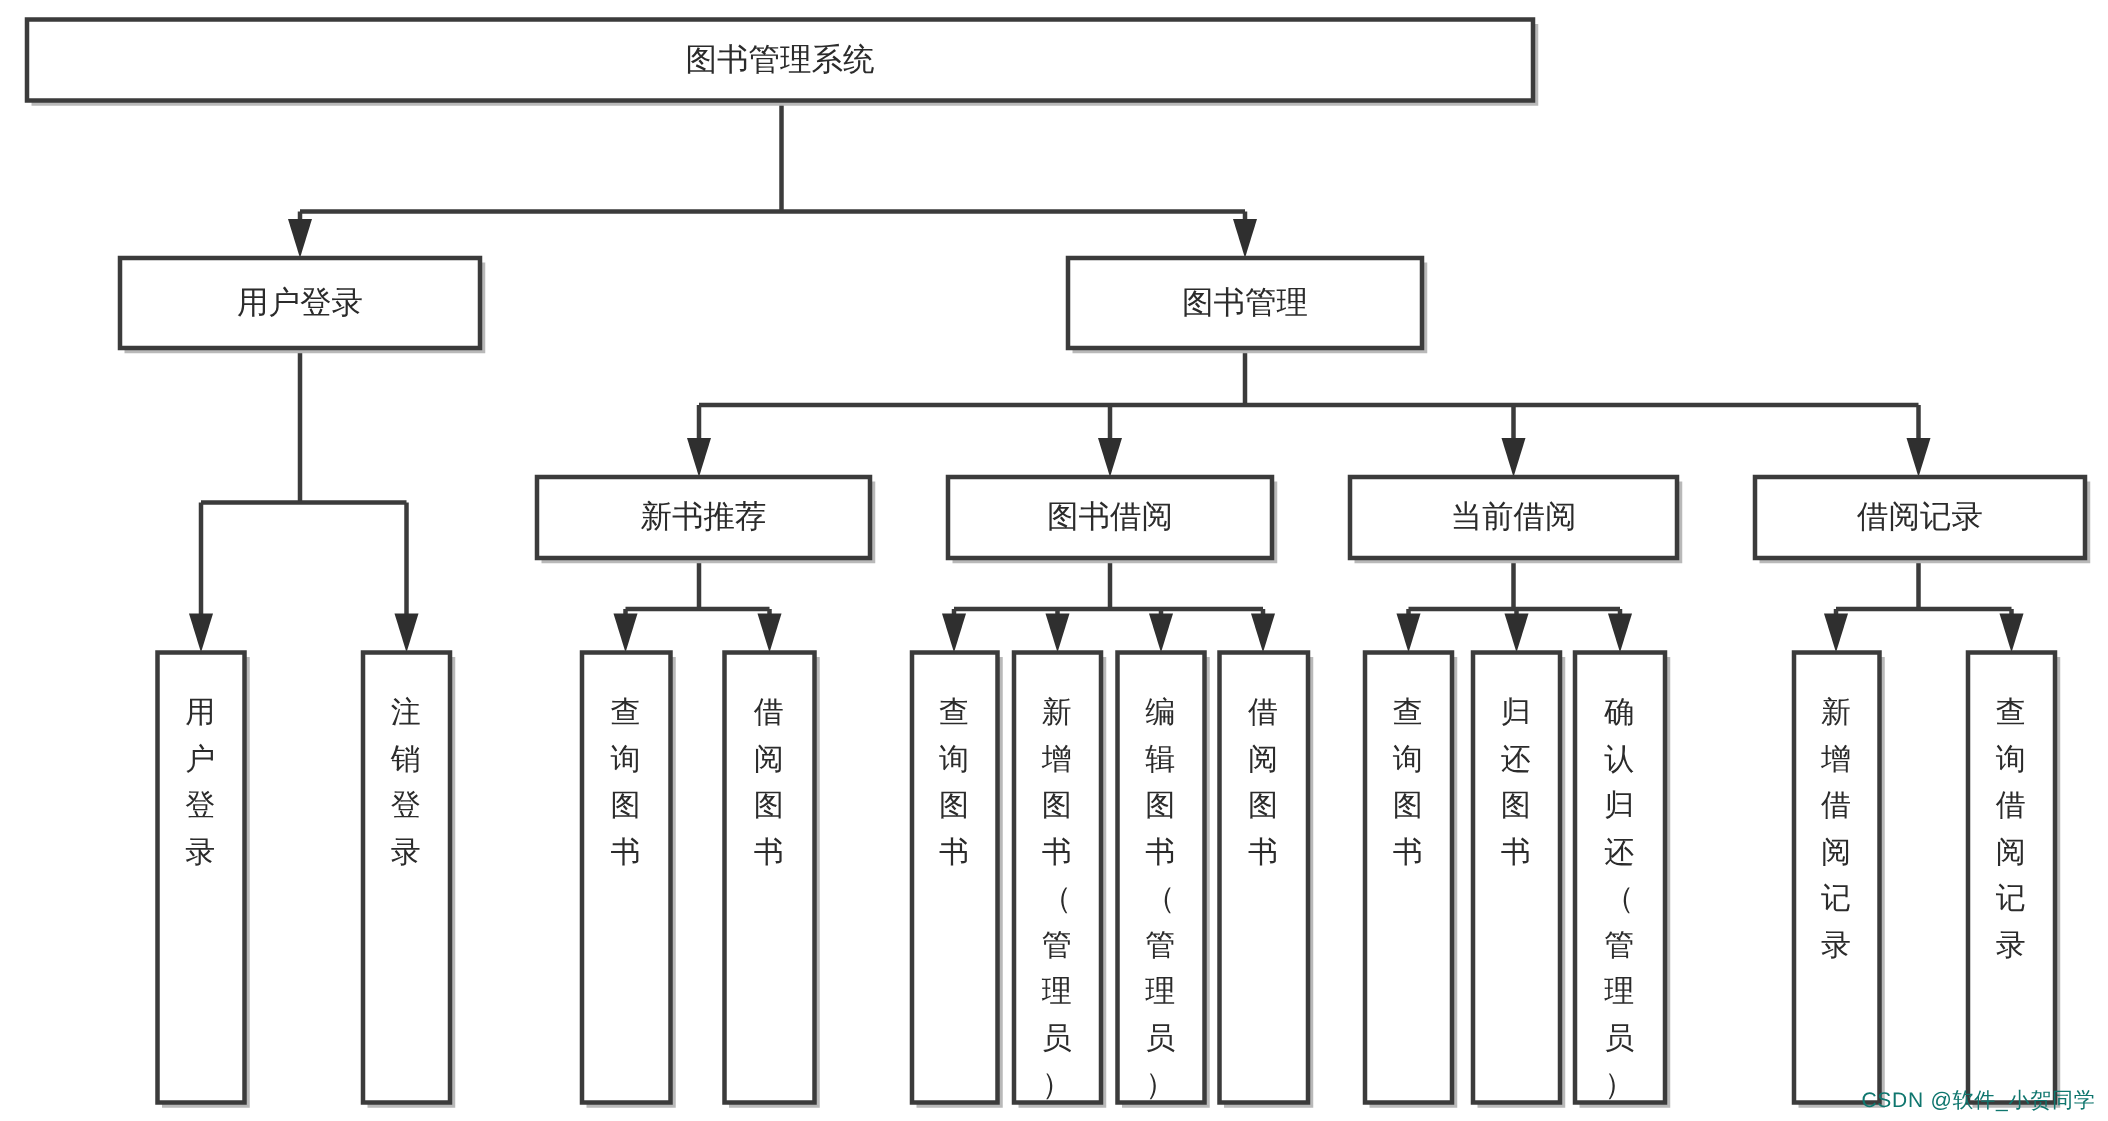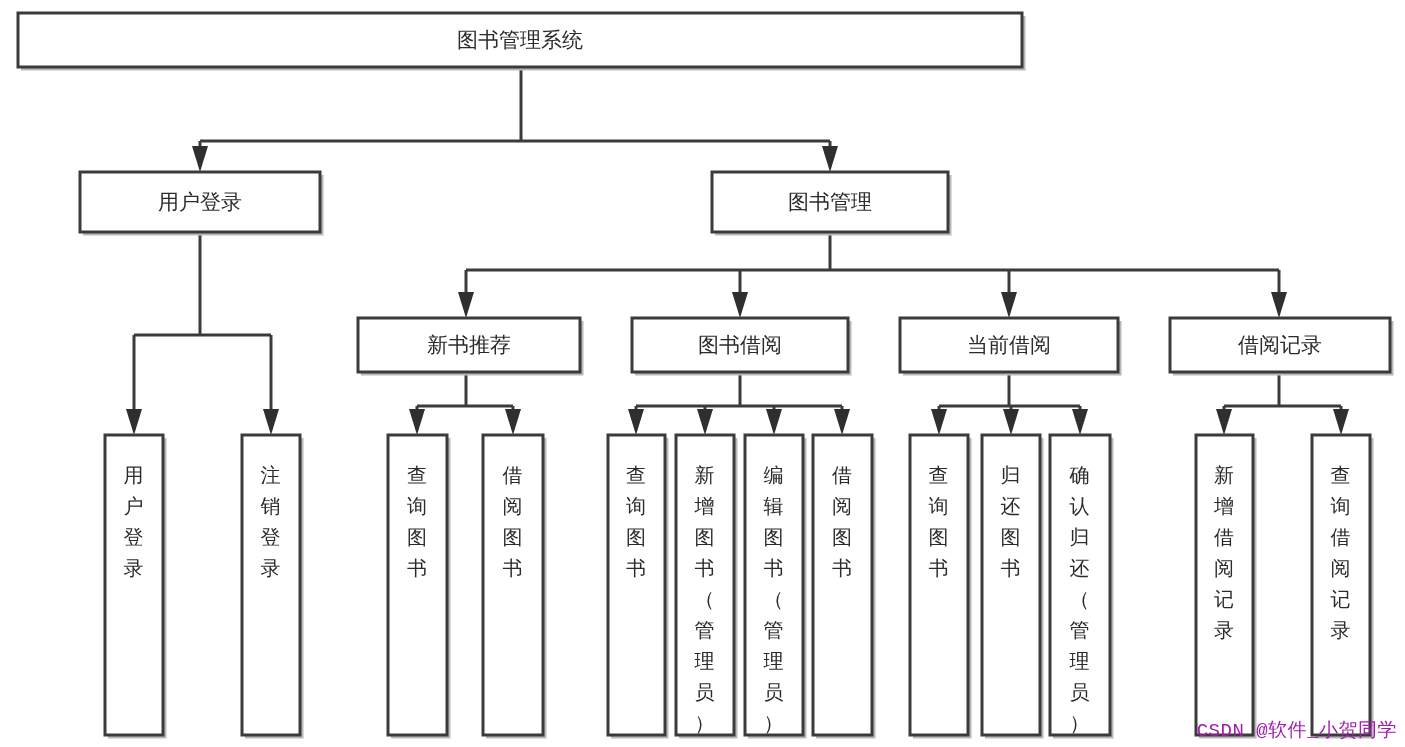--- a/index.html
+++ b/index.html
@@ -39,23 +39,23 @@
     stroke-linecap:butt;
   }
   .arrow-head{
     fill:#2f2f2f;
     stroke:none;
   }
   .watermark{
     position:absolute;
     right:8px;
     bottom:4px;
-    font-family:Liberation Mono, monospace;
-    font-size:19px;
-    color:#a21caf;
+    font-family:Liberation Sans, sans-serif;
+    font-size:14px;
+    color:#0f766e;
     white-space:nowrap;
     letter-spacing:0.5px;
     user-select:none;
   }
 </style>
 </head>
 <body>
 
 <div id="diagram-root">
   <svg id="tree-svg" viewBox="0 0 1405 747" xmlns="http://www.w3.org/2000/svg">

